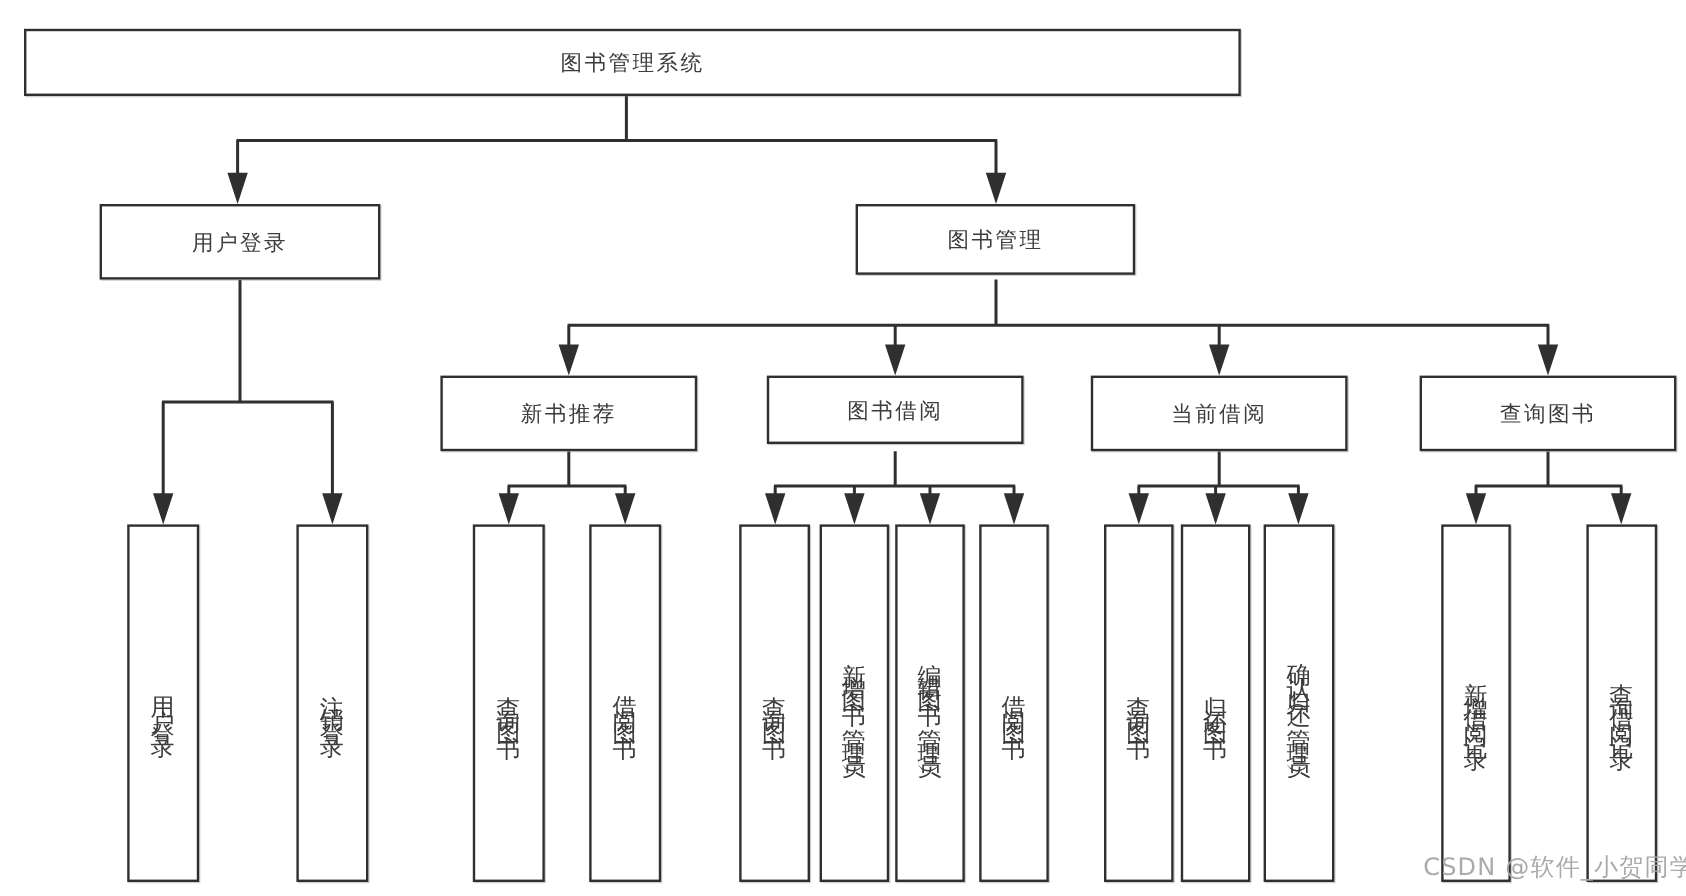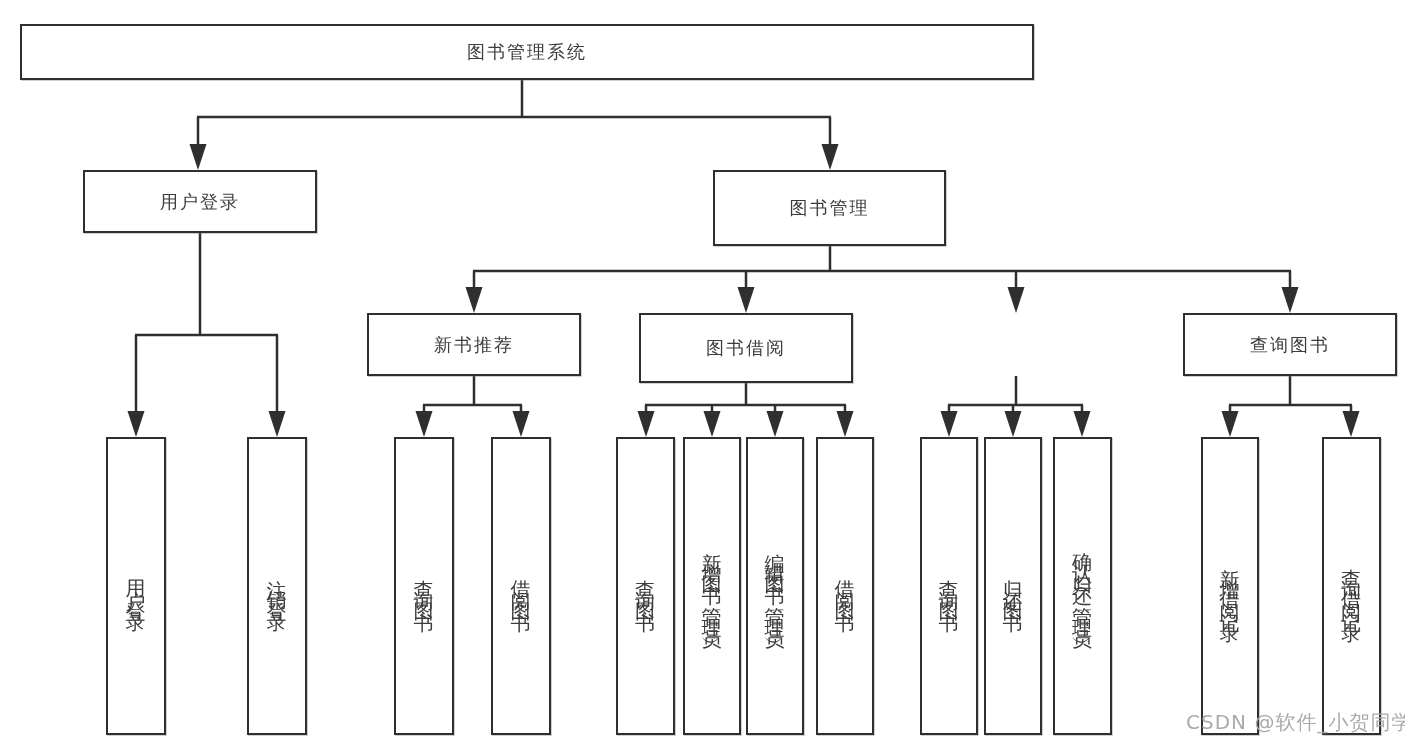--- a/index.html
+++ b/index.html
@@ -97,24 +97,25 @@
       <polygon points="1013,437 1004.5,411 1021.5,411"></polygon>
       <polygon points="1082,437 1073.5,411 1090.5,411"></polygon>
       <polygon points="1230,437 1221.5,411 1238.5,411"></polygon>
       <polygon points="1351,437 1342.5,411 1359.5,411"></polygon>
     </g>
   </svg>
 
   <div class="node hnode" style="left:20px; top:24px; width:1014px; height:56px;">图书管理系统</div>
 
   <div class="node hnode" style="left:83px; top:170px; width:234px; height:63px;">用户登录</div>
-  <div class="node hnode" style="left:713px; top:170px; width:233px; height:76px;">图书管理</div>
+  <div class="node hnode" style="left:713px; top:170px; width:233px; height:59px;">图书管理</div>
 
   <div class="node hnode" style="left:367px; top:313px; width:214px; height:63px;">新书推荐</div>
-  <div class="node hnode" style="left:639px; top:313px; width:214px; height:70px;">图书借阅</div>
+  <div class="node hnode" style="left:639px; top:313px; width:214px; height:57px;">图书借阅</div>
+  <div class="node hnode" style="left:909px; top:313px; width:214px; height:63px;">当前借阅</div>
   <div class="node hnode" style="left:1183px; top:313px; width:214px; height:63px;">查询图书</div>
 
   <div class="node vnode" style="left:106px; top:437px; width:60px; height:298px;">用户登录</div>
   <div class="node vnode" style="left:247px; top:437px; width:60px; height:298px;">注销登录</div>
 
   <div class="node vnode" style="left:394px; top:437px; width:60px; height:298px;">查询图书</div>
   <div class="node vnode" style="left:491px; top:437px; width:60px; height:298px;">借阅图书</div>
 
   <div class="node vnode" style="left:616px; top:437px; width:59px; height:298px;">查询图书</div>
   <div class="node vnode" style="left:683px; top:437px; width:58px; height:298px;">新增图书（管理员）</div>

